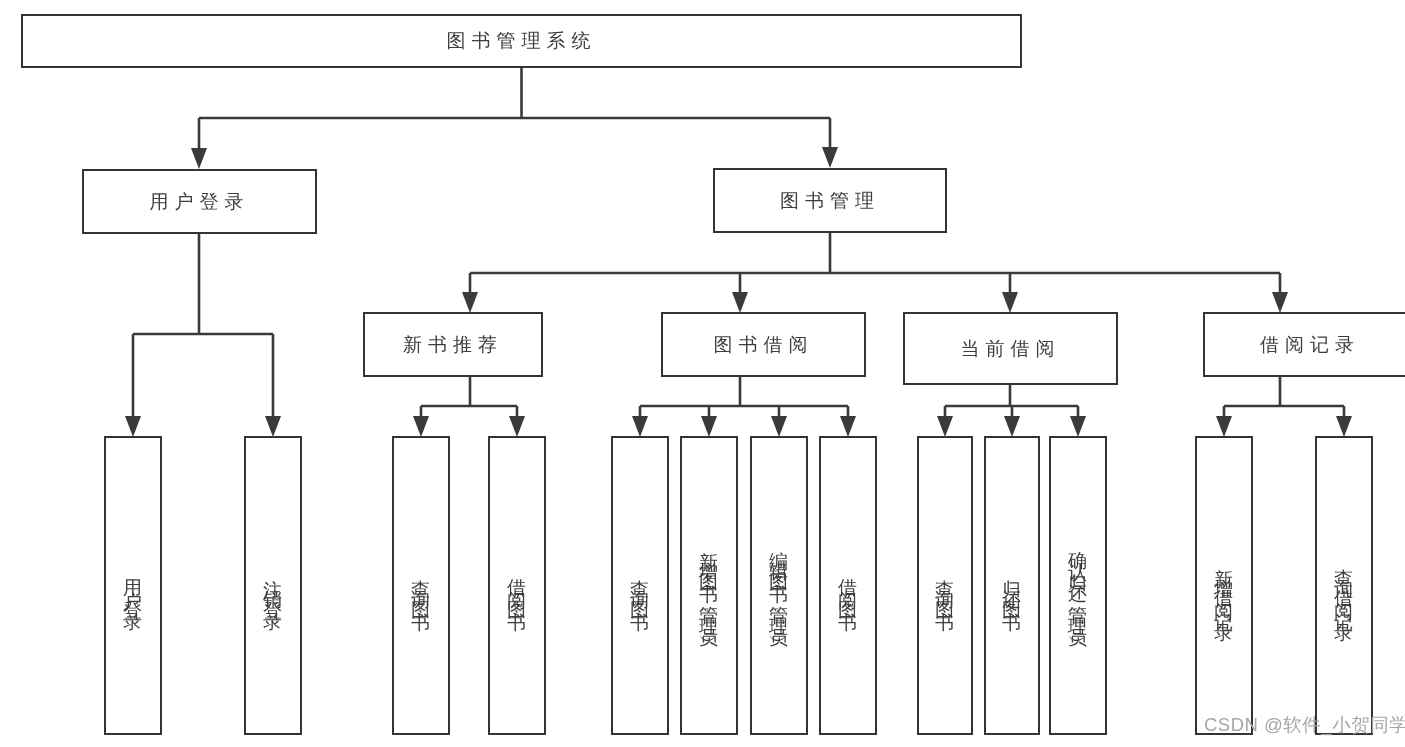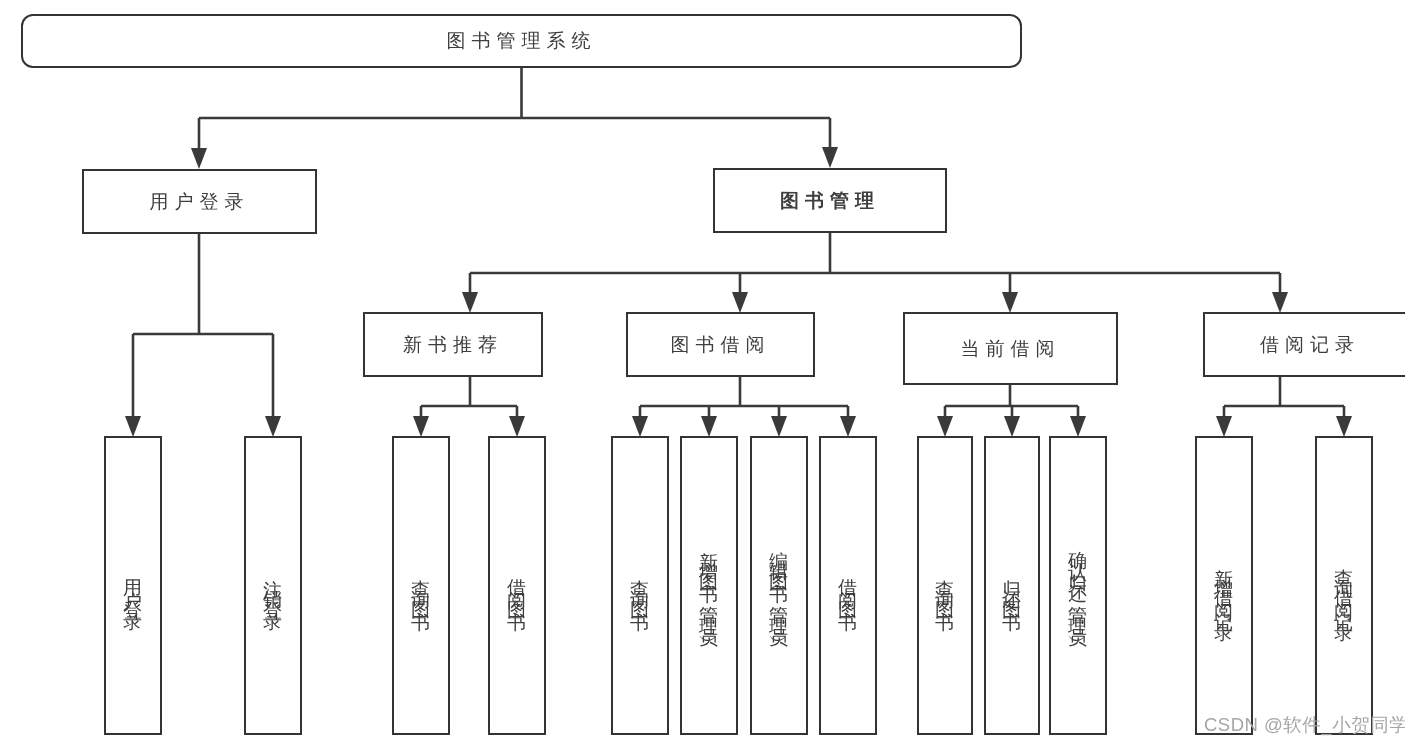--- a/index.html
+++ b/index.html
@@ -82,27 +82,27 @@
       <polygon points="1004,416 1020,416 1012,437"></polygon>
       <polygon points="1070,416 1086,416 1078,437"></polygon>
     </g>
     <g>
       <path d="M1280 377 V406 M1224 406 H1344 M1224 406 V420 M1344 406 V420"></path>
       <polygon points="1216,416 1232,416 1224,437"></polygon>
       <polygon points="1336,416 1352,416 1344,437"></polygon>
     </g>
   </svg>
 
-  <div class="node h" style="left:21px; top:14px; width:1001px; height:54px;border-radius:12px;">图书管理系统</div>
+  <div class="node h" style="left:21px; top:14px; width:1001px; height:54px;">图书管理系统</div>
 
   <div class="node h" style="left:82px; top:169px; width:235px; height:65px;">用户登录</div>
-  <div class="node h" style="left:713px; top:168px; width:234px; height:65px;font-weight:bold;">图书管理</div>
+  <div class="node h" style="left:713px; top:168px; width:234px; height:65px;">图书管理</div>
 
   <div class="node h" style="left:363px; top:312px; width:180px; height:65px;">新书推荐</div>
-  <div class="node h" style="left:626px; top:312px; width:189px; height:65px;">图书借阅</div>
+  <div class="node h" style="left:661px; top:312px; width:205px; height:65px;">图书借阅</div>
   <div class="node h" style="left:903px; top:312px; width:215px; height:73px;">当前借阅</div>
   <div class="node h" style="left:1203px; top:312px; width:214px; height:65px;">借阅记录</div>
 
   <div class="node leaf" style="left:104px; top:436px; width:58px; height:299px;">用户登录</div>
   <div class="node leaf" style="left:244px; top:436px; width:58px; height:299px;">注销登录</div>
 
   <div class="node leaf" style="left:392px; top:436px; width:58px; height:299px;">查询图书</div>
   <div class="node leaf" style="left:488px; top:436px; width:58px; height:299px;">借阅图书</div>
 
   <div class="node leaf" style="left:611px; top:436px; width:58px; height:299px;">查询图书</div>

